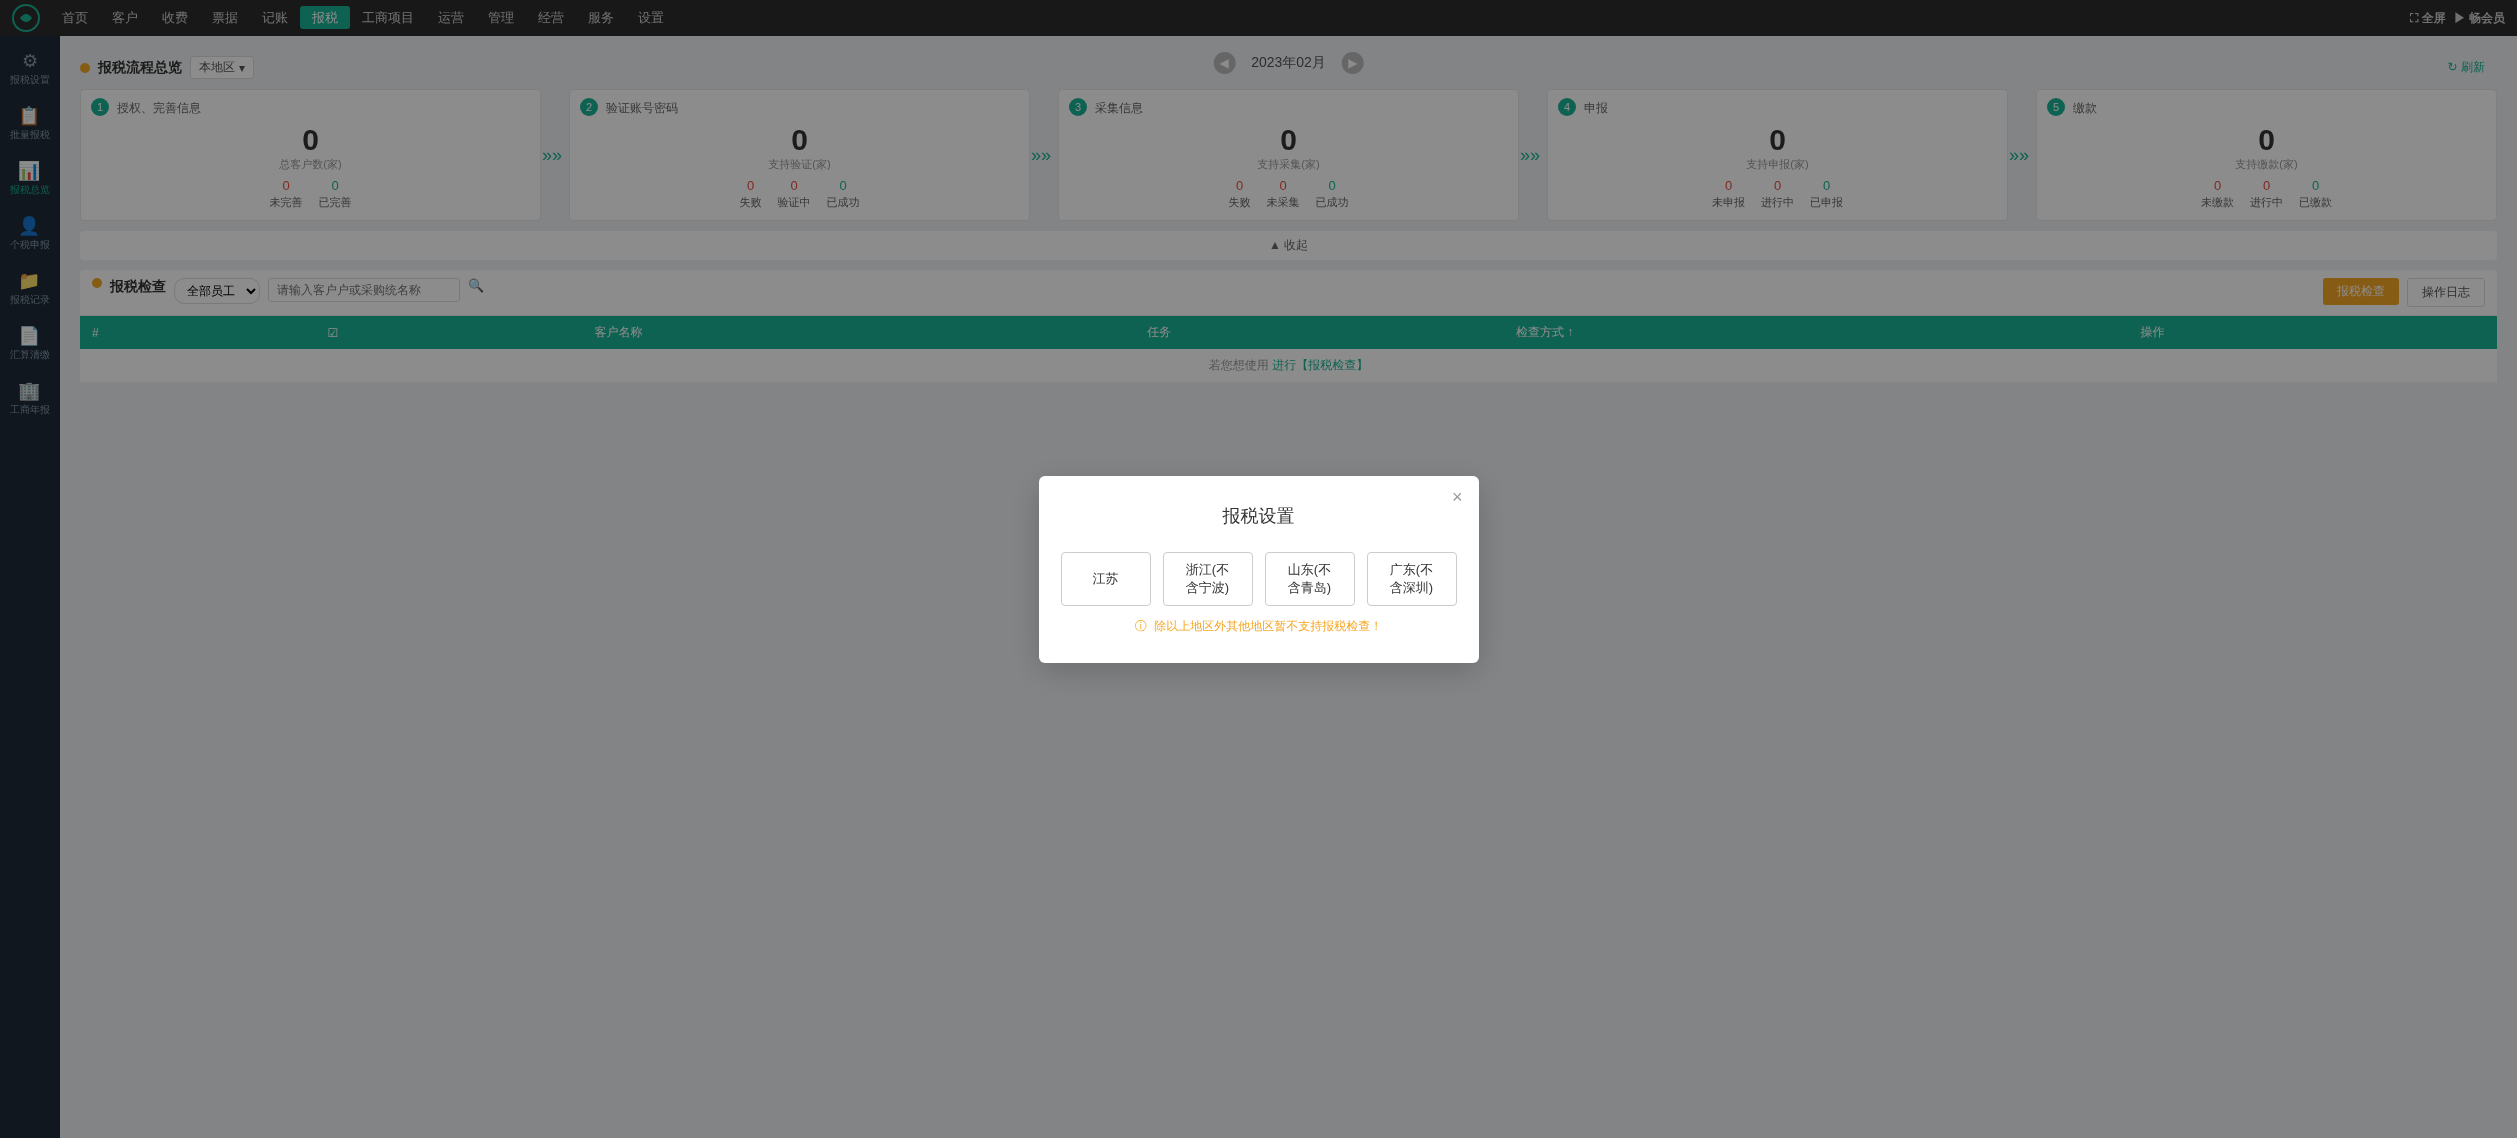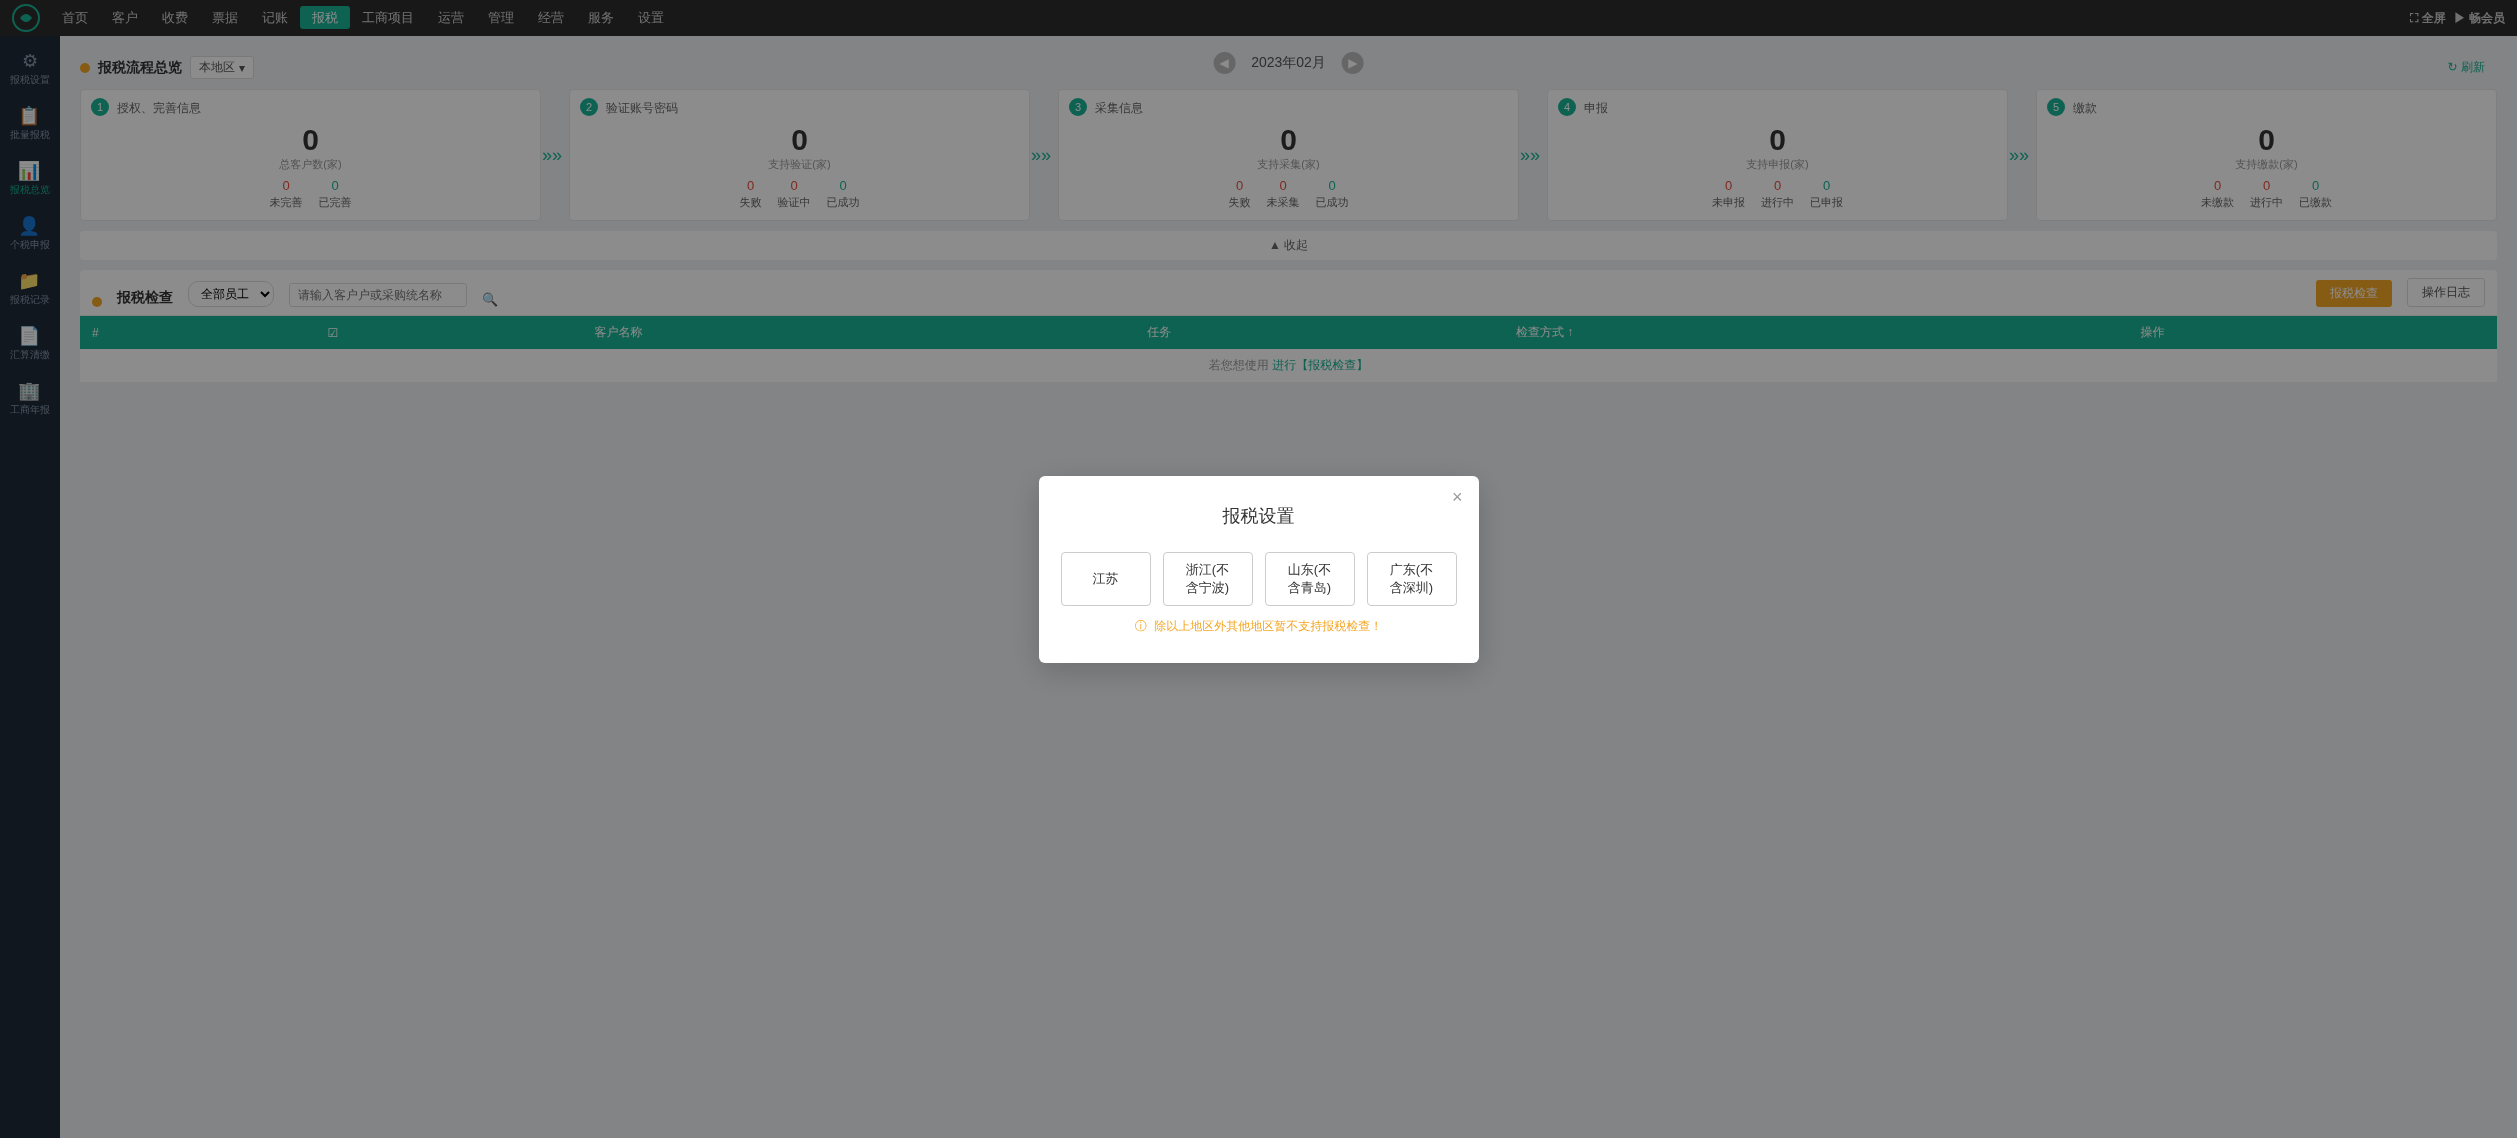--- a/index.html
+++ b/index.html
@@ -164,21 +164,21 @@
       cursor: pointer;
       color: #666;
       font-size: 12px;
       background: #fff;
       border-radius: 4px;
       margin-bottom: 10px;
     }
 
     
     .tax-check-header {
-      display: flex; align-items: flex-end; gap: 15px;
+      display: flex; align-items: flex-start; gap: 8px;
       background: #fff;
       padding: 8px 12px;
       border-radius: 4px 4px 0 0;
       border-bottom: 1px solid #eee;
     }
     .tax-check-btn {
       background: #f5a623;
       color: #fff;
       border: none;
       padding: 5px 14px;
@@ -194,21 +194,21 @@
       padding: 5px 14px;
       border-radius: 3px;
       cursor: pointer;
       font-size: 12px;
     }
     .filter-input {
       border: 1px solid #ddd;
       border-radius: 3px;
       padding: 4px 8px;
       font-size: 12px;
-      width: 178px;
+      width: 192px;
     }
     .filter-select {
       border: 1px solid #ddd;
       border-radius: 10px;
       padding: 4px 8px;
       font-size: 12px;
       background: #fff;
     }
 
     

